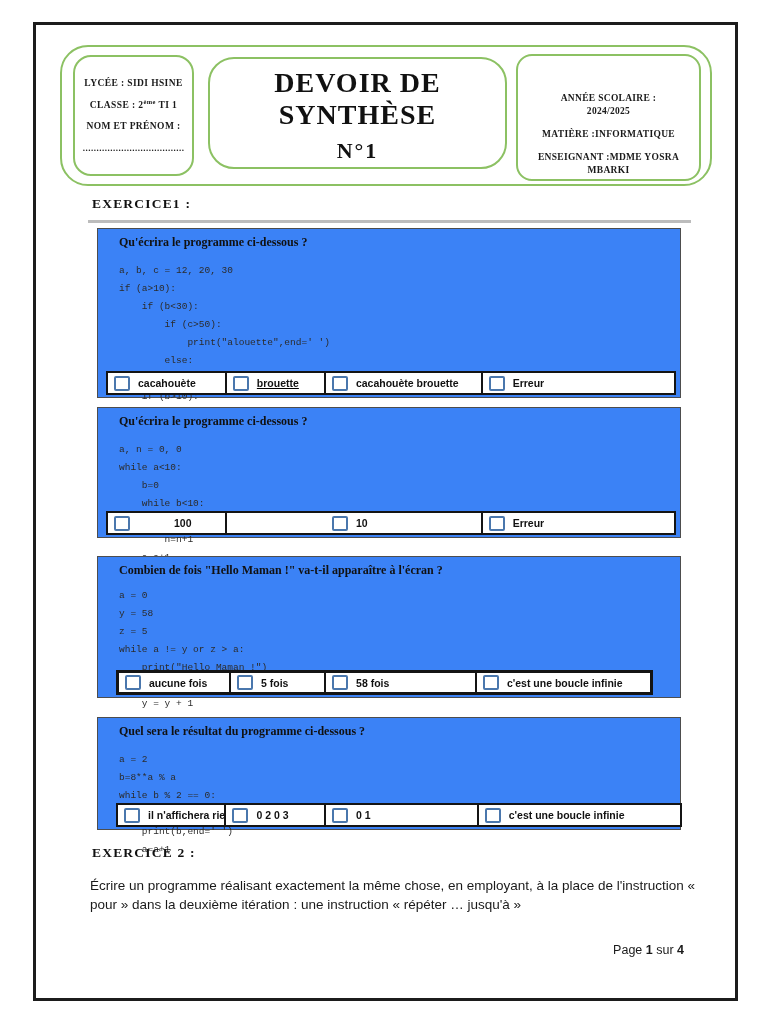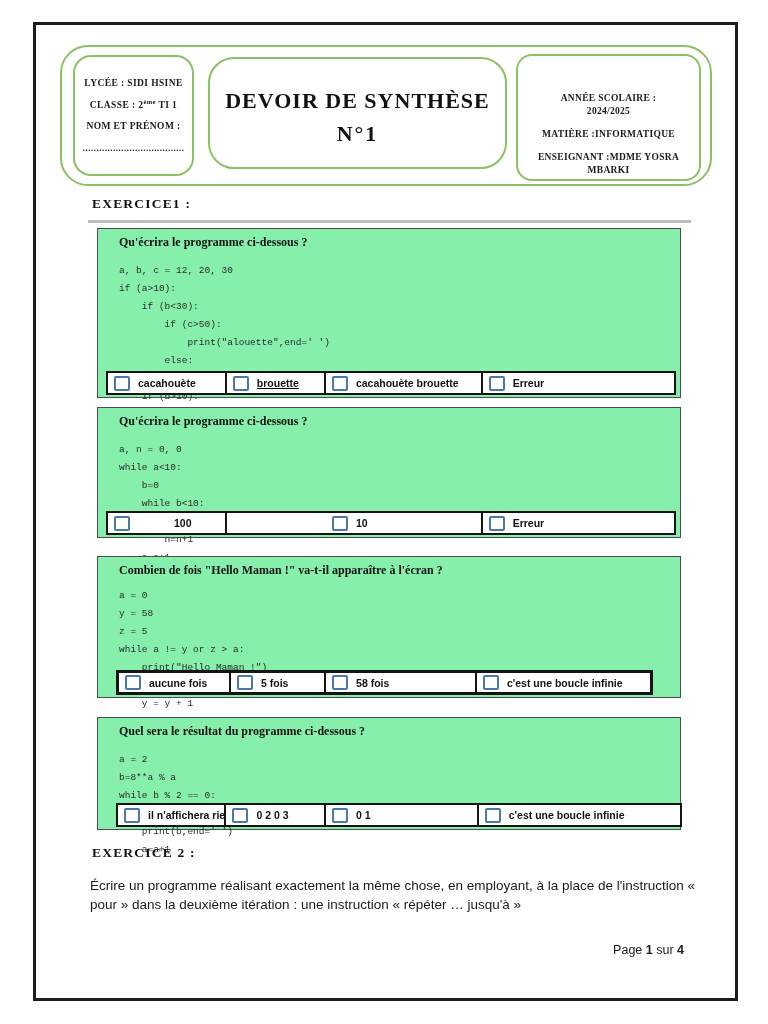--- a/index.html
+++ b/index.html
@@ -24,38 +24,38 @@
   .box-school {
     left:73px; top:55px; width:121px; height:121px; border-radius:18px;
     display:flex; flex-direction:column; justify-content:center; align-items:center;
     gap:10px; text-align:center;
   }
   .box-school .hline { font-weight:700; font-size:9.5px; letter-spacing:.4px; }
   .box-school .dots { font-weight:700; font-size:9px; letter-spacing:.5px; margin-top:2px; }
   .box-title {
     left:208px; top:57px; width:299px; height:112px; border-radius:26px; text-align:center;
   }
-  .title-main { margin-top:29px; font-weight:700; font-size:22px; letter-spacing:1px; color:#111; }
+  .title-main { margin-top:8px; font-weight:700; font-size:28px; letter-spacing:1px; color:#111; }
   .title-sub  { margin-top:7px;  font-weight:700; font-size:22px; letter-spacing:2px; color:#111; }
   .box-info {
     left:516px; top:54px; width:185px; height:127px; border-radius:16px;
     display:flex; flex-direction:column; justify-content:flex-end; align-items:center;
     gap:3px; text-align:center; padding:4px 6px;
   }
   .box-info .iline { font-weight:700; font-size:9.5px; letter-spacing:.3px; }
   .box-info .gap { height:7px; }
   
   .ex-label {
     position:absolute; font-family:"Liberation Serif", serif; font-weight:700;
     font-size:13.5px; letter-spacing:1.2px; color:#111;
   }
   .gray-rule { position:absolute; left:88px; top:220px; width:603px; height:3px; background:#bcbcbc; }
   
   .qbox {
-    position:absolute; left:97px; width:584px; border:1px solid #4d4d4d; background:#86efac;
+    position:absolute; left:97px; width:584px; border:1px solid #4d4d4d; background:#3b82f6;
   }
   .qtitle {
     font-family:"Liberation Serif", serif; font-weight:700; font-size:12px;
     color:#111; margin:6px 0 1px 21px;
   }
   .qcode {
     font-family:"Liberation Mono", monospace; font-size:9.5px; line-height:18px;
     color:#2b2b2b; margin:12px 0 0 21px; white-space:pre;
   }
   .qcode.gap-top { margin-top:9px; }

